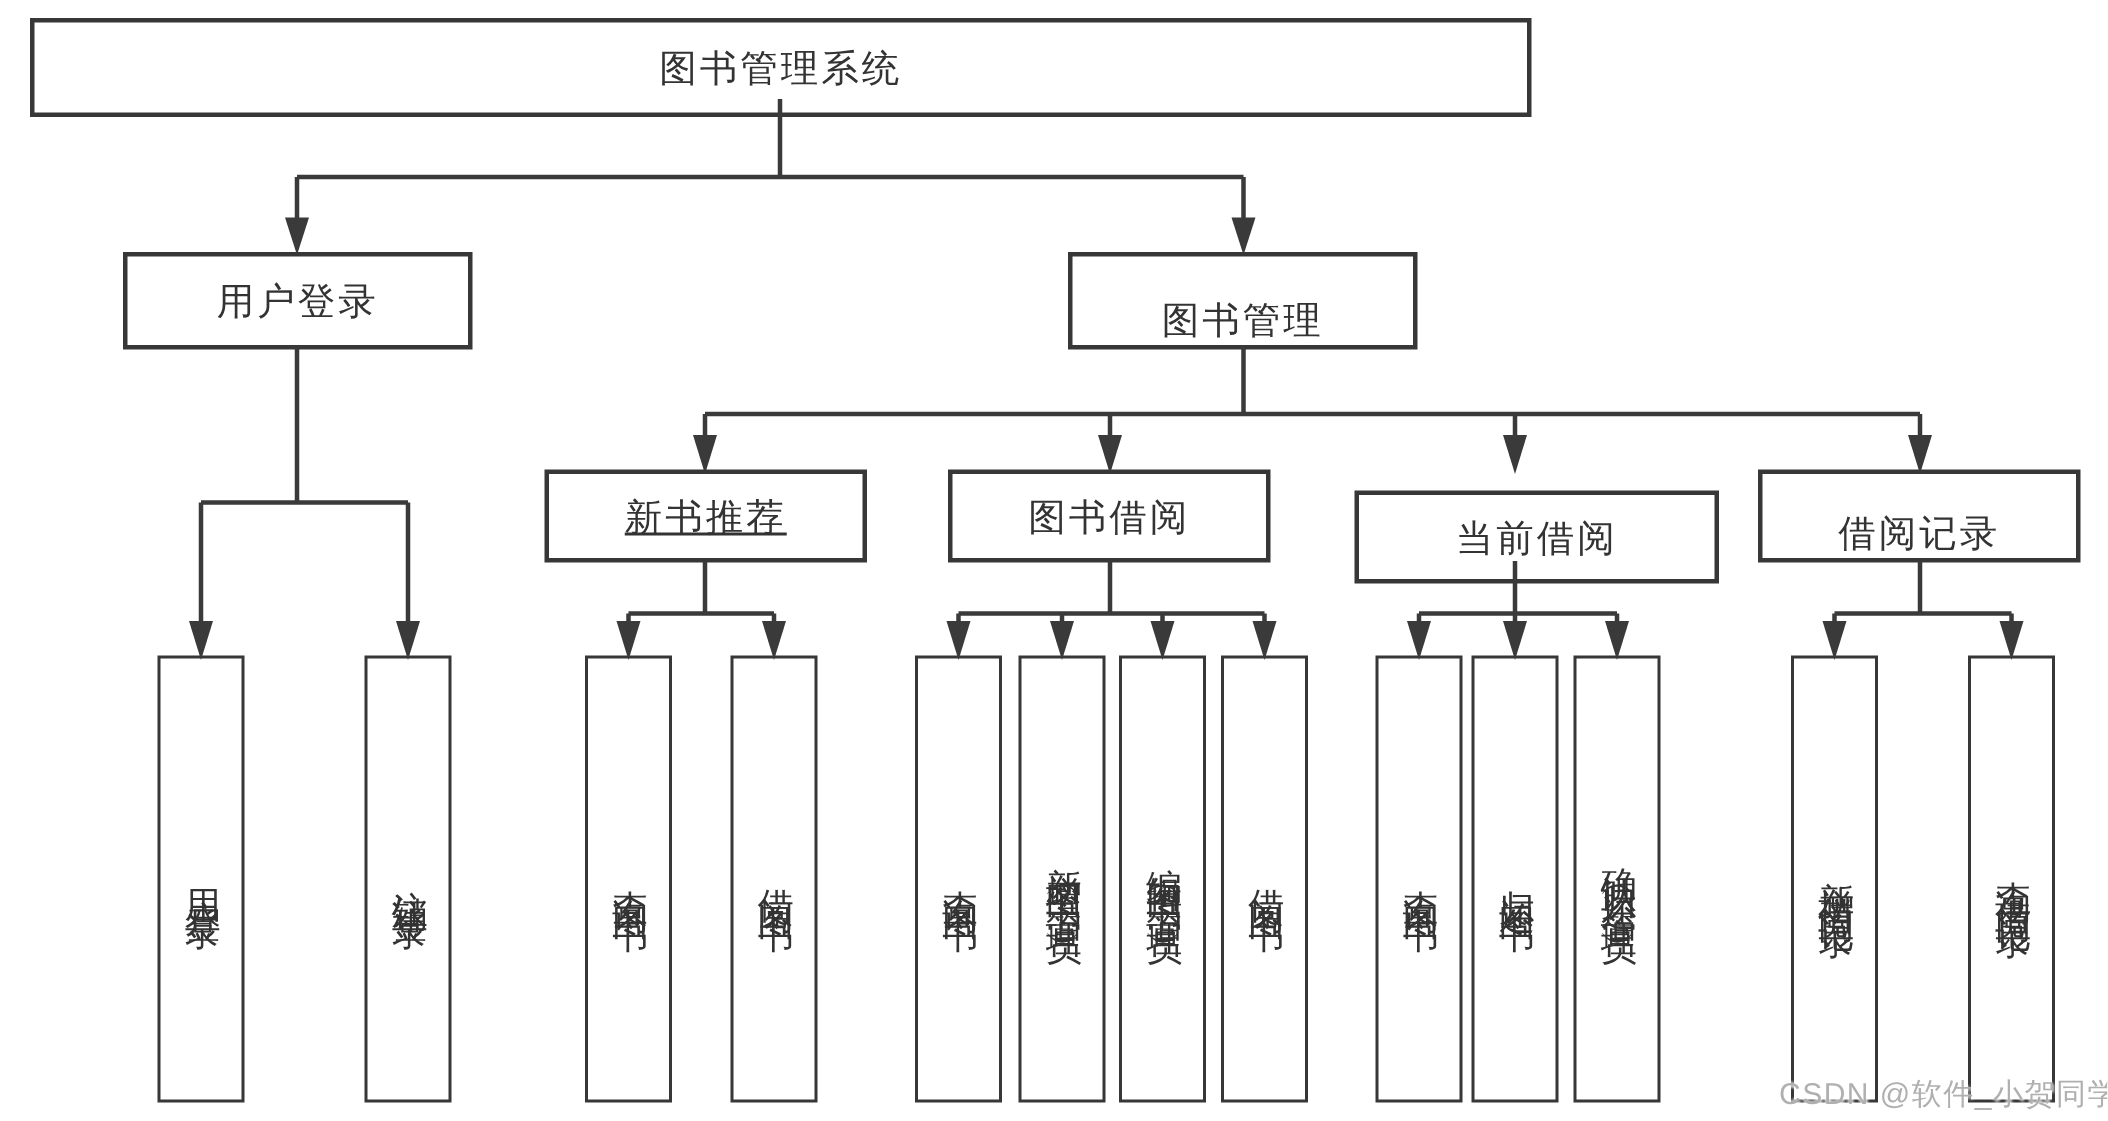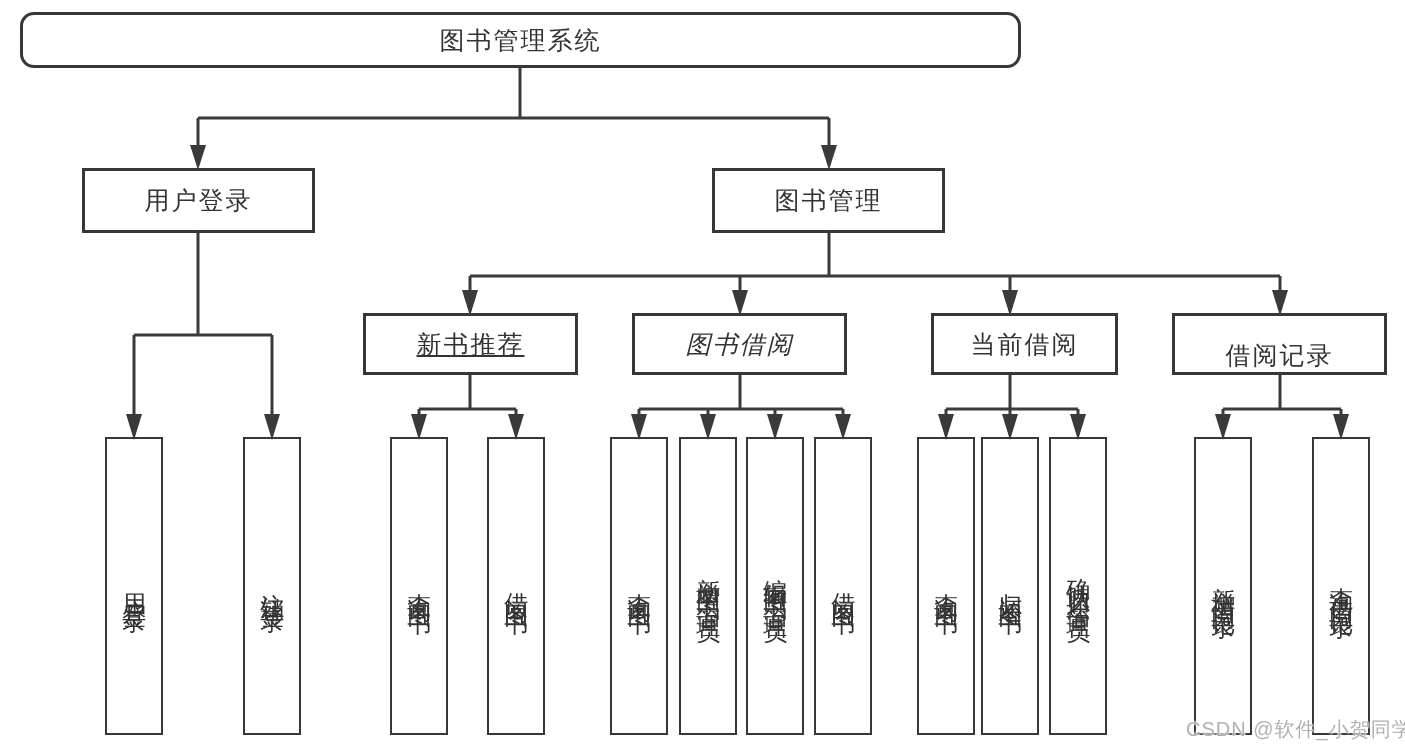--- a/index.html
+++ b/index.html
@@ -103,38 +103,38 @@
       <polygon points="1010,440 1002,414 1018,414"></polygon>
       <polygon points="1078,440 1070,414 1086,414"></polygon>
     </g>
     <g>
       <path d="M1280,374 V409 M1223,409 H1341 M1223,409 V415 M1341,409 V415"></path>
       <polygon points="1223,440 1215,414 1231,414"></polygon>
       <polygon points="1341,440 1333,414 1349,414"></polygon>
     </g>
   </svg>
 
-  <div class="box" style="left:20px; top:12px; width:1001px; height:56px;border-radius:14px;">
+  <div class="box" style="left:20px; top:12px; width:1001px; height:66px;">
     <span class="hlabel">图书管理系统</span>
   </div>
 
   <div class="box" style="left:82px; top:168px; width:233px; height:65px;">
     <span class="hlabel">用户登录</span>
   </div>
-  <div class="box" style="left:712px; top:168px; width:233px; height:65px;">
+  <div class="box" style="left:712px; top:168px; width:233px; height:65px;align-items:flex-end;">
     <span class="hlabel">图书管理</span>
   </div>
 
   <div class="box" style="left:363px; top:313px; width:215px; height:62px;text-decoration:underline;">
     <span class="hlabel">新书推荐</span>
   </div>
-  <div class="box" style="left:632px; top:313px; width:215px; height:62px;font-style:italic;">
+  <div class="box" style="left:632px; top:313px; width:215px; height:62px;">
     <span class="hlabel">图书借阅</span>
   </div>
-  <div class="box" style="left:903px; top:313px; width:187px; height:62px;margin-left:28px;">
+  <div class="box" style="left:903px; top:327px; width:243px; height:62px;">
     <span class="hlabel">当前借阅</span>
   </div>
   <div class="box" style="left:1172px; top:313px; width:215px; height:62px;align-items:flex-end;">
     <span class="hlabel">借阅记录</span>
   </div>
 
   <div class="box leaf" style="left:105px; top:437px; width:58px; height:298px;">
     <span class="vtext">用户登录</span>
   </div>
   <div class="box leaf" style="left:243px; top:437px; width:58px; height:298px;">

